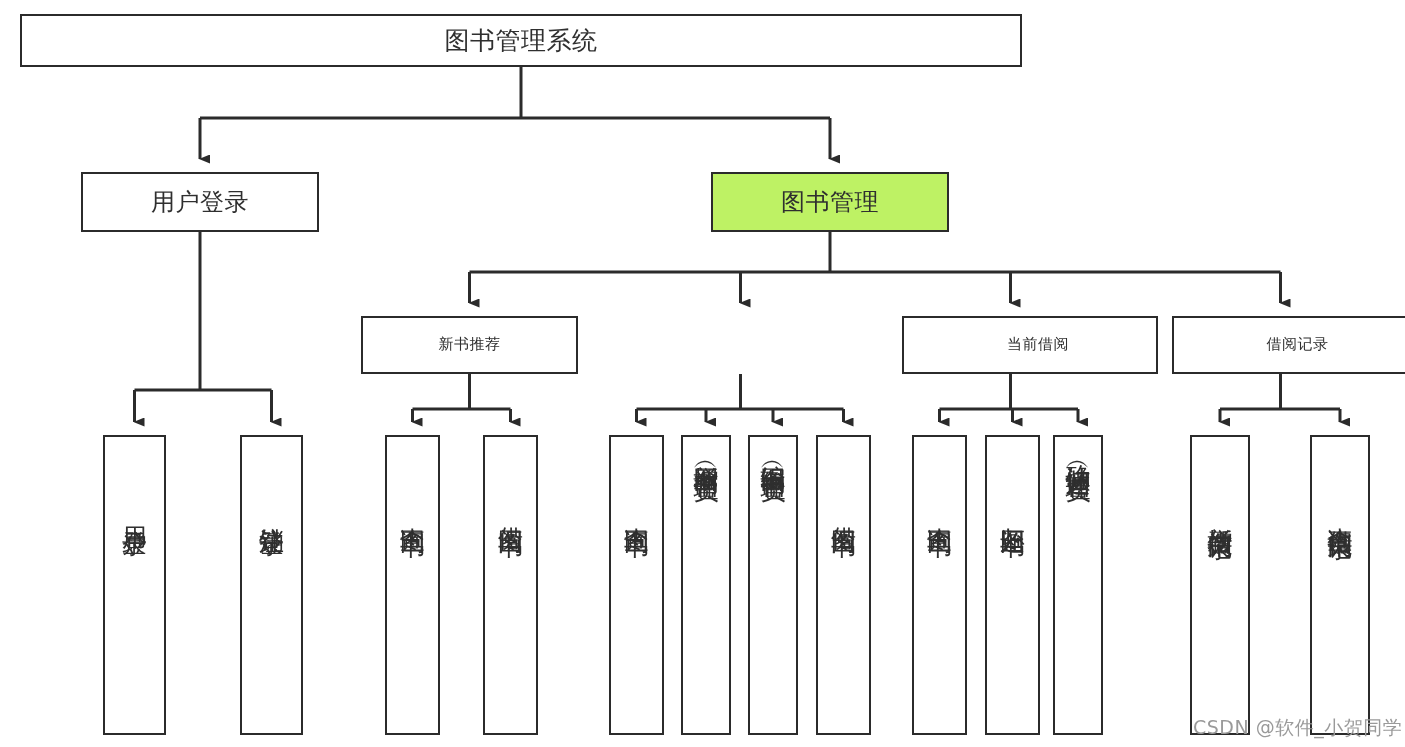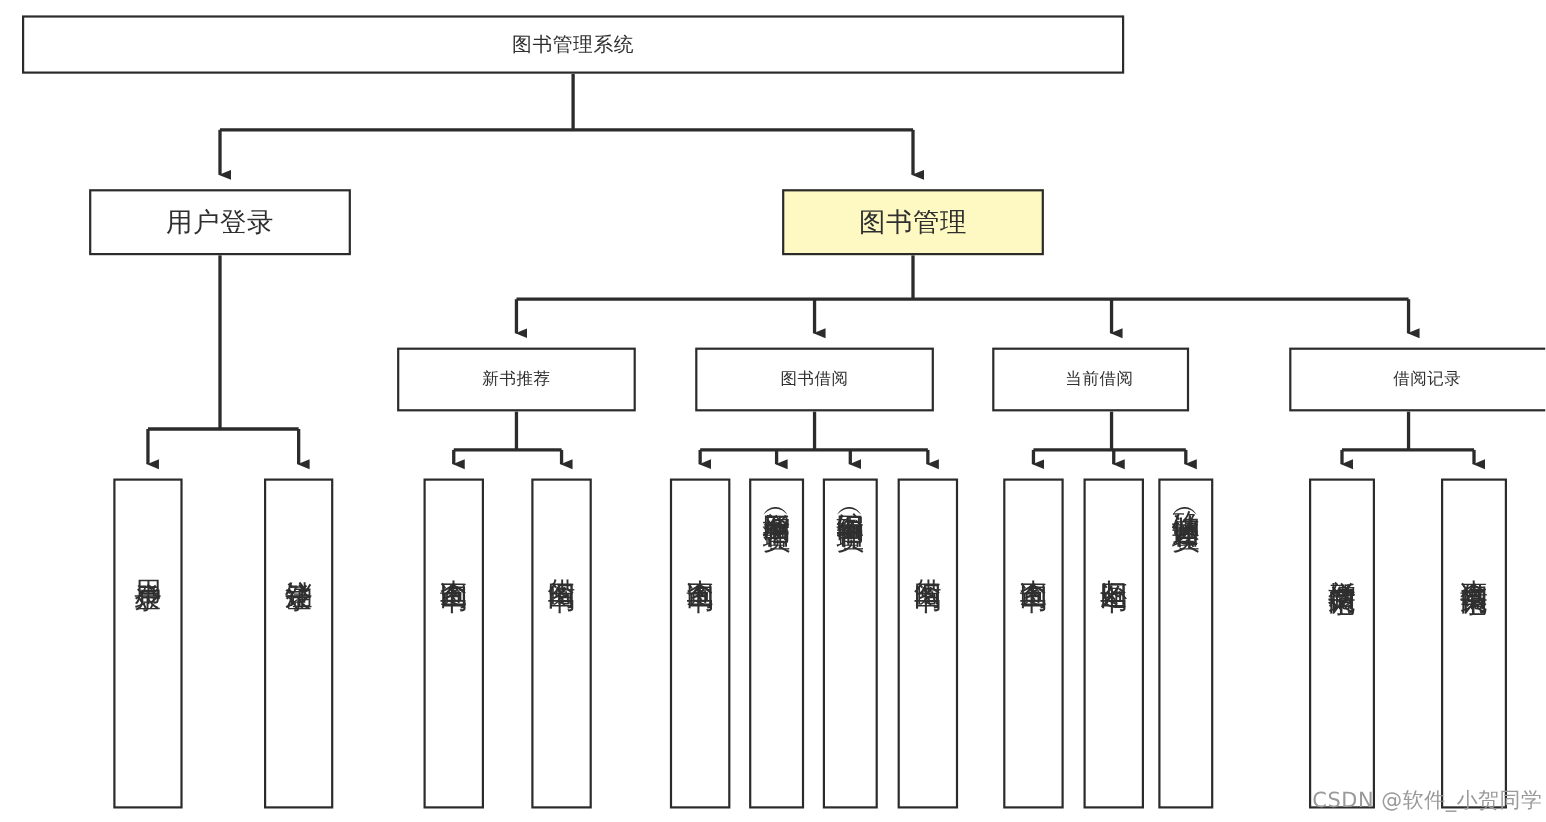--- a/index.html
+++ b/index.html
@@ -41,21 +41,21 @@
     display: block;
     text-align: center;
     line-height: 1.18;
     letter-spacing: 0.5px;
     white-space: nowrap;
   }
   .node.root {
     border-width: 2px;
   }
   .node.root .node-label {
-    font-size: 18px;
+    font-size: 25px;
   }
   .node.level2 .node-label {
     font-size: 24px;
   }
   .node.level3 .node-label {
     font-size: 15px;
   }
   .node.leaf {
     align-items: flex-start;
     justify-content: center;
@@ -132,31 +132,28 @@
       </g>
   </svg>
 
   <div class="node root" style="left: 20px; top: 14px; width: 1002px; height: 53px; border-color: rgb(43, 43, 43); background: rgb(255, 255, 255); color: rgb(47, 47, 47);">
     <span class="node-label">图书管理系统</span>
   </div>
 
   <div class="node level2" style="left: 81px; top: 172px; width: 238px; height: 60px; border-color: rgb(43, 43, 43); background: rgb(255, 255, 255); color: rgb(47, 47, 47);">
     <span class="node-label">用户登录</span>
   </div>
-  <div class="node level2" style="left: 711px; top: 172px; width: 238px; height: 60px; border-color: rgb(43, 43, 43); background: #fef9c3; color: rgb(47, 47, 47);">
+  <div class="node level2" style="left: 711px; top: 172px; width: 238px; height: 60px; border-color: rgb(43, 43, 43); background: #bef264; color: rgb(47, 47, 47);">
     <span class="node-label">图书管理</span>
   </div>
 
   <div class="node level3" style="left: 361px; top: 316px; width: 217px; height: 58px; border-color: rgb(43, 43, 43); background: rgb(255, 255, 255); color: rgb(47, 47, 47);">
     <span class="node-label">新书推荐</span>
   </div>
-  <div class="node level3" style="left: 632px; top: 316px; width: 217px; height: 58px; border-color: rgb(43, 43, 43); background: rgb(255, 255, 255); color: rgb(47, 47, 47);">
-    <span class="node-label">图书借阅</span>
-  </div>
-  <div class="node level3" style="left: 902px; top: 316px; width: 179px; height: 58px; border-color: rgb(43, 43, 43); background: rgb(255, 255, 255); color: rgb(47, 47, 47); padding-left: 16px;">
+  <div class="node level3" style="left: 902px; top: 316px; width: 256px; height: 58px; border-color: rgb(43, 43, 43); background: rgb(255, 255, 255); color: rgb(47, 47, 47); padding-left: 16px;">
     <span class="node-label">当前借阅</span>
   </div>
   <div class="node level3" style="left: 1172px; top: 316px; width: 251px; height: 58px; border-color: rgb(43, 43, 43); background: rgb(255, 255, 255); color: rgb(47, 47, 47);">
     <span class="node-label">借阅记录</span>
   </div>
 
   <div class="node leaf align-mid" style="left: 103px; top: 435px; width: 63px; height: 300px; border-color: rgb(43, 43, 43); background: rgb(255, 255, 255); color: rgb(47, 47, 47);">
     <span class="node-label">用户登录</span>
   </div>
   <div class="node leaf align-mid" style="left: 240px; top: 435px; width: 63px; height: 300px; border-color: rgb(43, 43, 43); background: rgb(255, 255, 255); color: rgb(47, 47, 47);">

